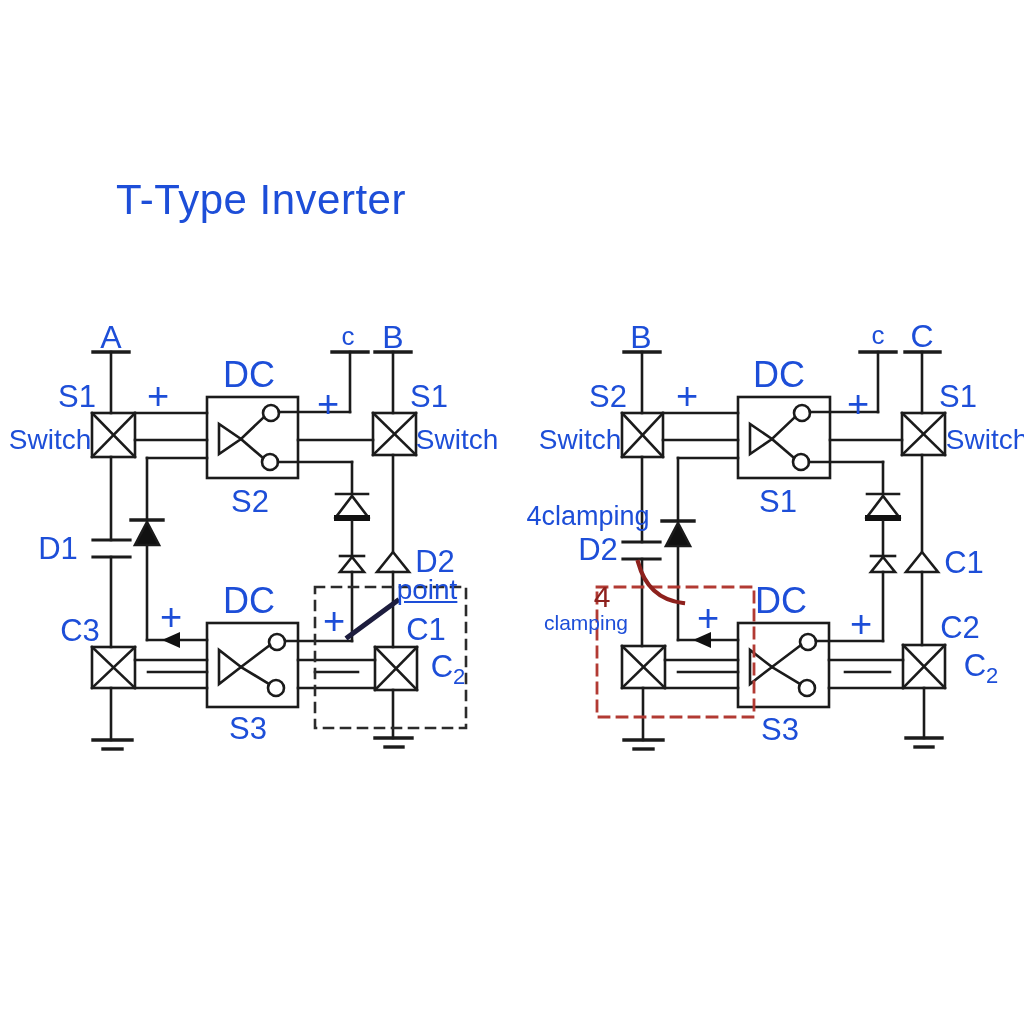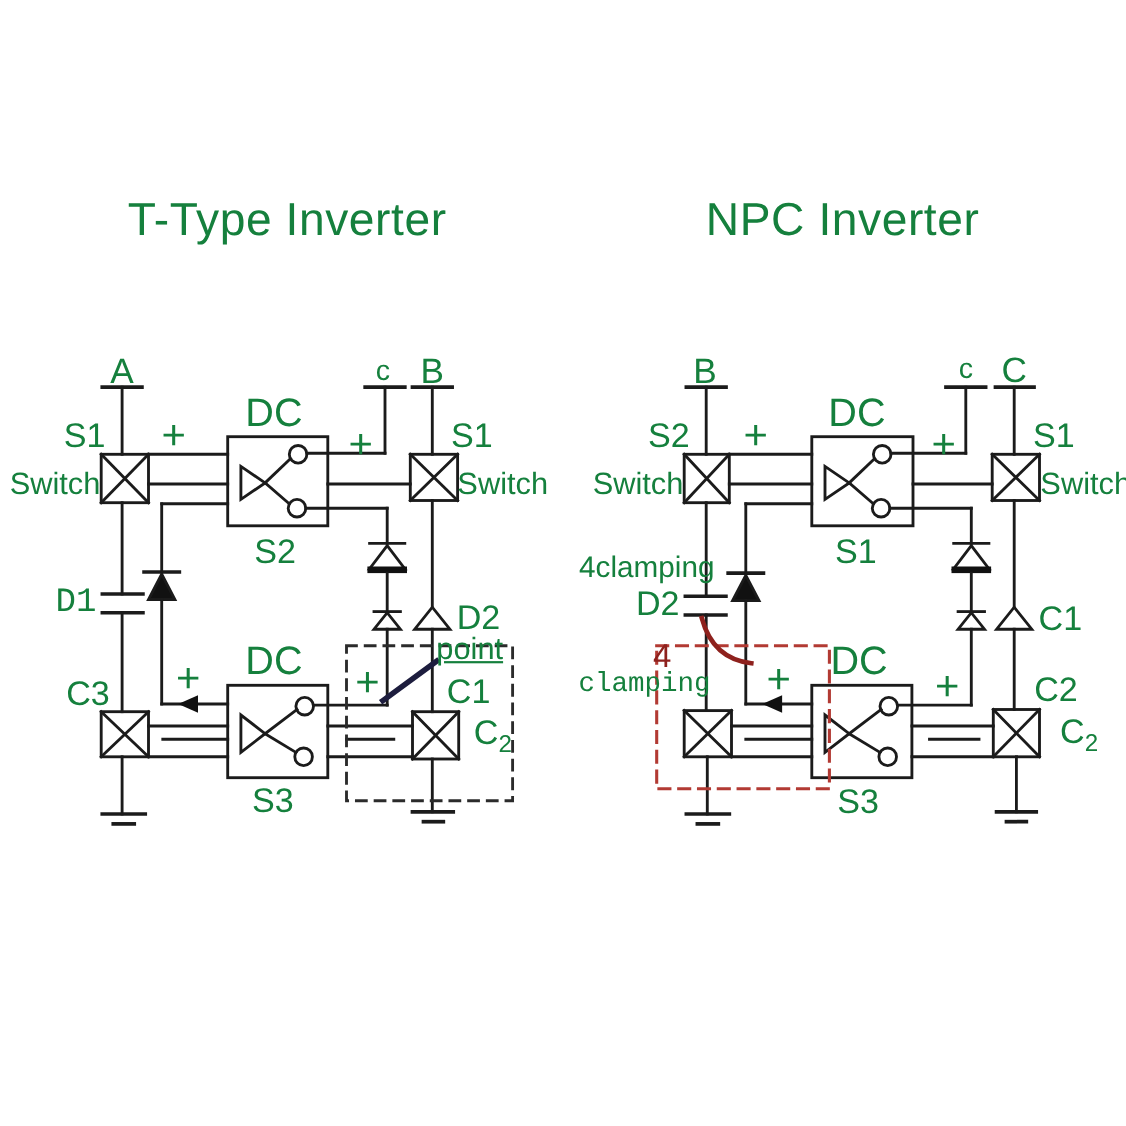--- a/index.html
+++ b/index.html
@@ -1,29 +1,29 @@
 <!DOCTYPE html>
 <html><head>
 <meta charset="utf-8">
 <style>
   html,body{margin:0;padding:0;background:#ffffff;}
   #stage{position:relative;width:1024px;height:1024px;background:#ffffff;overflow:hidden;
          font-family:"Liberation Sans", sans-serif;color:#1a1a1a;}
   svg{position:absolute;left:0;top:0;}
-  .lbl{position:absolute;transform:translate(-50%,-50%);white-space:nowrap;color:#15803d;line-height:1;}
+  .lbl{position:absolute;transform:translate(-50%,-50%);white-space:nowrap;color:#1d4ed8;line-height:1;}
   .title{font-size:42px;letter-spacing:0.5px;}
   .term{font-size:32px;}
   .term-sm{font-size:26px;}
   .name{font-size:31px;}
   .cap{font-size:28px;}
   .dc{font-size:36px;}
   .plus{font-size:38px;font-weight:400;}
   .note{font-size:28px;text-decoration:underline;}
   .clamp1{font-size:27px;}
-  .clamp2{font-size:25px;font-family:Liberation Mono, monospace;}
+  .clamp2{font-size:21px;}
   .red4{font-size:30px;color:#8e211d;}
   .sub{font-size:22px;vertical-align:-7px;}
 </style>
 </head>
 <body>
 
 <div id="stage">
 
 <svg width="1024" height="1024" viewBox="0 0 1024 1024" stroke="#1b1b1b" stroke-width="2.6" fill="none" stroke-linecap="square">
 
@@ -262,34 +262,33 @@
       <line x1="915" y1="747" x2="933" y2="747" stroke-width="3.4"></line>
     </g>
 
     <rect x="597" y="587" width="157" height="130" stroke="#b23a33" stroke-width="2.8" stroke-dasharray="10,8"></rect>
 
     <path d="M638,562 Q648,599 683,603" stroke="#8e211d" stroke-width="4.2"></path>
   </g>
 </svg>
 
 <div class="lbl title" style="left:261px;top:200px;">T-Type Inverter</div>
-<div class="lbl title" style="left:766px;top:200px;">NPC Inverter</div>
 
 <div class="lbl term" style="left:111px;top:337px;">A</div>
 <div class="lbl name" style="left:77px;top:396px;">S1</div>
 <div class="lbl cap" style="left:50px;top:440px;">Switch</div>
 <div class="lbl plus" style="left:158px;top:396px;">+</div>
 <div class="lbl dc" style="left:249px;top:375px;">DC</div>
 <div class="lbl name" style="left:250px;top:501px;">S2</div>
 <div class="lbl term-sm" style="left:348px;top:336px;">c</div>
 <div class="lbl plus" style="left:328px;top:404px;">+</div>
 <div class="lbl term" style="left:393px;top:337px;">B</div>
 <div class="lbl name" style="left:429px;top:396px;">S1</div>
 <div class="lbl cap" style="left:457px;top:440px;">Switch</div>
-<div class="lbl name" style="left:69px;top:548px;font-family:Liberation Mono, monospace;">D1</div>
+<div class="lbl name" style="left:58px;top:548px;">D1</div>
 <div class="lbl name" style="left:80px;top:630px;">C3</div>
 <div class="lbl name" style="left:435px;top:561px;">D2</div>
 <div class="lbl note" style="left:427px;top:590px;">point</div>
 <div class="lbl name" style="left:426px;top:629px;">C1</div>
 <div class="lbl name" style="left:448px;top:669px;"><span>C</span><span class="sub">2</span></div>
 <div class="lbl plus" style="left:334px;top:621px;">+</div>
 <div class="lbl plus" style="left:171px;top:617px;">+</div>
 <div class="lbl dc" style="left:249px;top:601px;">DC</div>
 <div class="lbl name" style="left:248px;top:728px;">S3</div>
 

